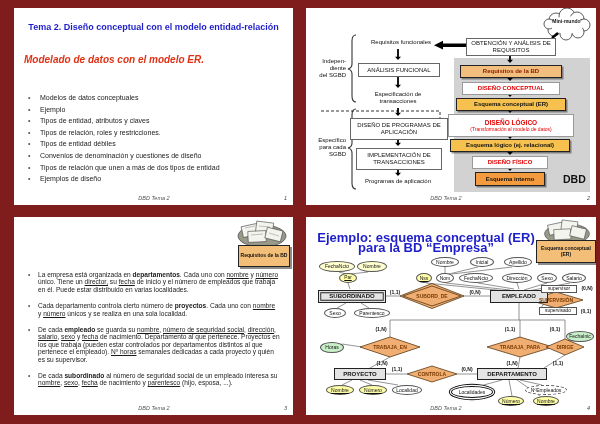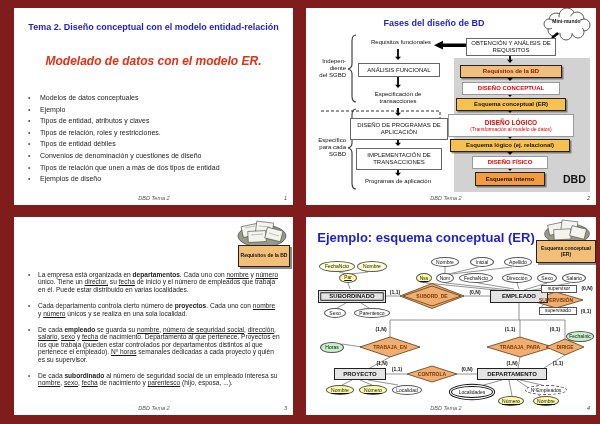--- a/index.html
+++ b/index.html
@@ -5,21 +5,21 @@
   html,body{margin:0;padding:0;background:#000;}
   #page{position:relative;width:600px;height:424px;background:#7f1d1d;font-family:"Liberation Sans",sans-serif;overflow:hidden;}
   .slide{position:absolute;background:#fff;overflow:hidden;}
   .abs{position:absolute;}
   .ttl{color:#1e1ecb;font-weight:bold;text-align:center;}
   .footer{position:absolute;font-style:italic;color:#555;font-size:5.5px;text-align:center;}
   .pagenum{position:absolute;right:6px;bottom:4px;color:#444;font-size:5.5px;font-style:italic;}
 
   
   .s1-title{left:10px;top:14px;width:259px;font-size:9px;line-height:11px;}
-  .s1-sub{left:10px;width:259px;color:#e03215;font-weight:bold;font-style:italic;font-size:12px;text-align:center;}
+  .s1-sub{left:10px;width:259px;color:#e03215;font-weight:bold;font-style:italic;font-size:10px;}
   .s1-bullets{left:14px;top:84px;width:250px;}
   .s1-bullet{display:flex;font-size:7px;line-height:11.6px;color:#1b1b1b;}
   .s1-bullet .marker{width:12px;color:#555;}
 
   
   .fbox{position:absolute;border:0.9px solid #666;background:#fff;display:flex;flex-direction:column;align-items:center;justify-content:center;text-align:center;font-size:6px;line-height:7px;color:#111;}
   .sticky{border:1px solid #222;font-weight:bold;box-shadow:1.5px 1.5px 0 rgba(0,0,0,0.4);}
   .red{color:#e60000;}
   .darkred{color:#8a1a00;}
   .plaintext{position:absolute;font-size:6px;line-height:7.4px;color:#111;text-align:center;}
@@ -135,21 +135,20 @@
         <path d="M91.1,162 L91.1,164.8 L89,164.8 L92,168 L95,164.8 L92.9,164.8 L92.9,162 Z" class="s2-conn"></path>
         <path d="M203.1,47 L203.1,51.8 L201,51.8 L204,55 L207,51.8 L204.9,51.8 L204.9,47 Z" class="s2-conn"></path>
         <path d="M203.1,68 L203.1,69.8 L201,69.8 L204,73 L207,69.8 L204.9,69.8 L204.9,68 Z" class="s2-conn"></path>
         <path d="M203.1,85 L203.1,85.8 L201,85.8 L204,89 L207,85.8 L204.9,85.8 L204.9,85 Z" class="s2-conn"></path>
         <path d="M203.1,101 L203.1,101.8 L201,101.8 L204,105 L207,101.8 L204.9,101.8 L204.9,101 Z" class="s2-conn"></path>
         <path d="M203.1,127 L203.1,127.8 L201,127.8 L204,131 L207,127.8 L204.9,127.8 L204.9,127 Z" class="s2-conn"></path>
         <path d="M203.1,143 L203.1,143.8 L201,143.8 L204,147 L207,143.8 L204.9,143.8 L204.9,143 Z" class="s2-conn"></path>
         <path d="M203.1,159 L203.1,159.8 L201,159.8 L204,163 L207,159.8 L204.9,159.8 L204.9,159 Z" class="s2-conn"></path>
       </svg>
 
-    <div class="abs ttl" style="left:28px;top:10px;width:200px;font-size:9px;">Fases del diseño de BD</div>
     <div class="cloudtext" style="left:244px;top:11px;width:34px;">Mini-mundo'</div>
 
     <div class="plaintext" style="left:55px;top:31px;width:80px;">Requisitos funcionales</div>
     <div class="fbox" style="left:52px;top:55px;width:80px;height:12px;">ANÁLISIS FUNCIONAL</div>
     <div class="plaintext" style="left:62px;top:83px;width:60px;">Especificación de transacciones</div>
     <div class="fbox" style="left:44px;top:110px;width:96px;height:20px;">DISEÑO DE PROGRAMAS DE APLICACIÓN</div>
     <div class="fbox" style="left:50px;top:140px;width:84px;height:20px;">IMPLEMENTACIÓN DE TRANSACCIONES</div>
     <div class="plaintext" style="left:52px;top:170px;width:80px;">Programas de aplicación</div>
     <div class="bracelabel" style="left:6px;top:50px;width:34px;">
         <div>Indepen-</div>
@@ -214,20 +213,21 @@
           <span class="s3-body"><span>De cada </span><span class="bold">subordinado</span><span> al número de seguridad social de un empleado interesa su </span><span class="und">nombre</span><span>, </span><span class="und">sexo</span><span>, </span><span class="und">fecha</span><span> de nacimiento y </span><span class="und">parentesco</span><span> (hijo, esposa, ...).</span></span>
         </div>
       </div>
     <div class="footer" style="left:80px;width:120px;bottom:4px;">DBD Tema 2</div>
     <div class="pagenum">3</div>
   </div>
 
   <div class="slide" style="left:306px;top:217px;width:290px;height:198px;">
     <div class="abs ttl s4-title">
       <div>Ejemplo:  esquema conceptual (ER)</div>
+      <div>para la BD “Empresa”</div>
     </div>
     <svg style="position:absolute;left:235px;top:1px;" width="52" height="28" viewBox="0 0 52 30">
       <ellipse cx="26" cy="17" rx="24" ry="11" fill="#99998a" stroke="#333" stroke-width="0.6"></ellipse>
       <g fill="#f4f4ee" stroke="#444" stroke-width="0.6">
         <rect x="6" y="6" width="16" height="11" transform="rotate(-12 14 11)"></rect>
         <rect x="20" y="3" width="17" height="12" transform="rotate(7 28 9)"></rect>
         <rect x="12" y="12" width="18" height="11" transform="rotate(-3 21 17)"></rect>
         <rect x="30" y="10" width="16" height="11" transform="rotate(14 38 15)"></rect>
       </g>
     </svg>

